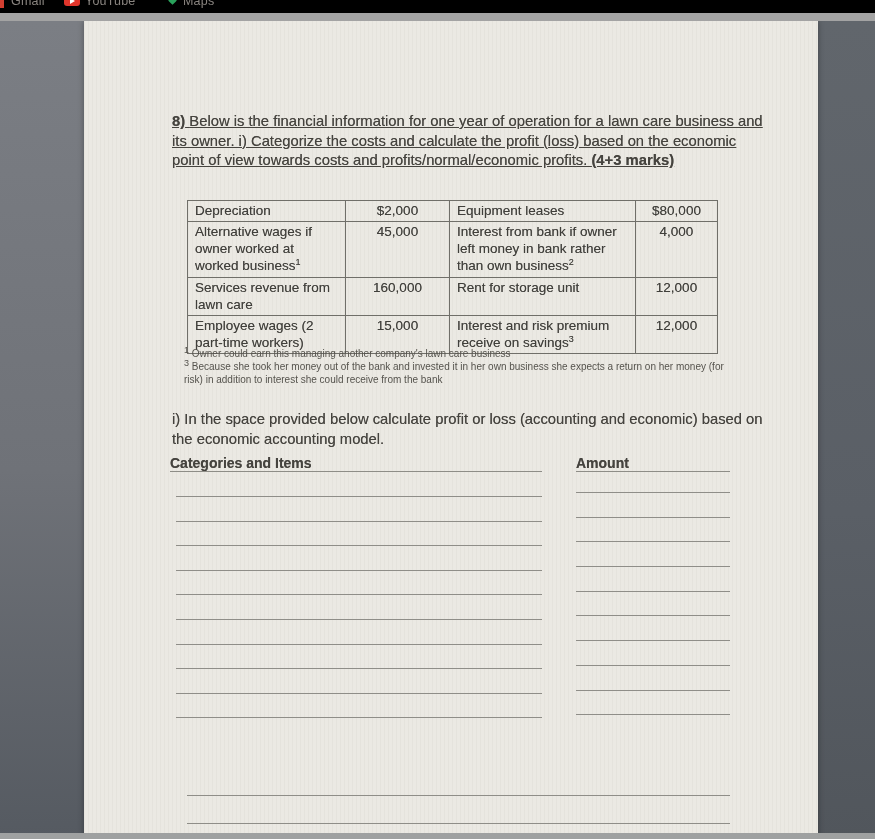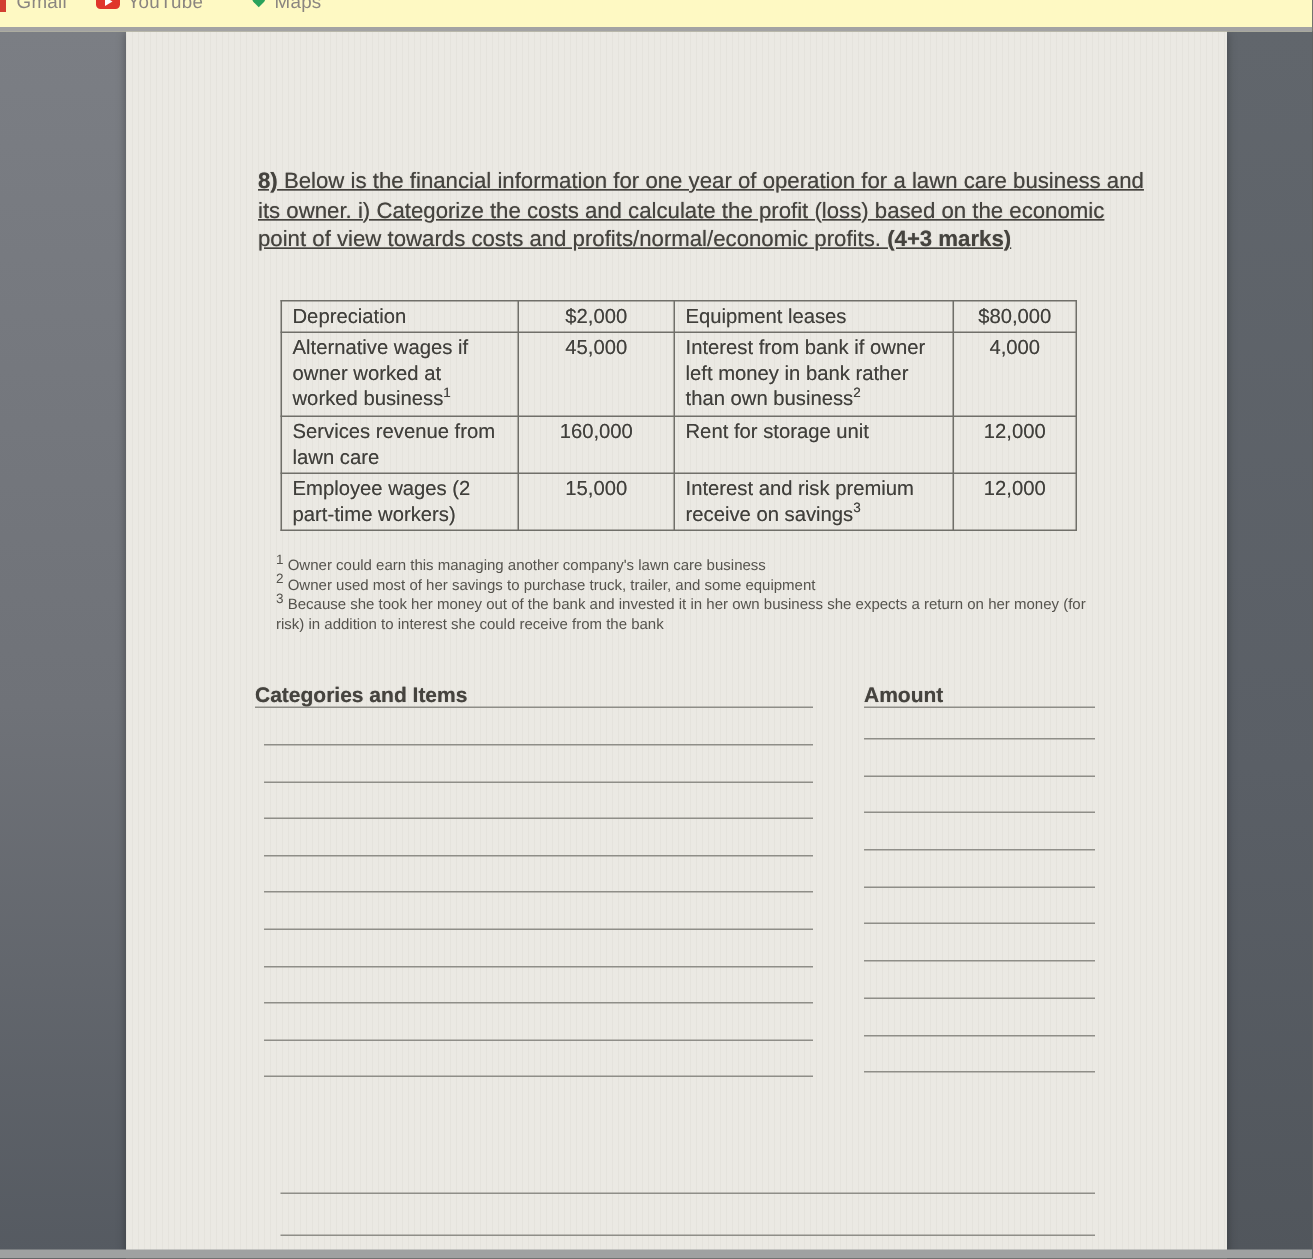--- a/index.html
+++ b/index.html
@@ -5,21 +5,21 @@
   html,body{margin:0;padding:0;background:#333;}
   *{box-sizing:border-box;}
   .screen{
     position:relative;width:875px;height:839px;overflow:hidden;
     font-family:"Liberation Sans", sans-serif;
     background:#5a5f66;
   }
   
   .toolbar{
     position:absolute;top:0;left:0;width:875px;height:21px;
-    background:#fef9c3;border-bottom:3px solid #a3a3a3;overflow:hidden;z-index:5;
+    background:#000000;border-bottom:8px solid #a3a3a3;overflow:hidden;z-index:5;
   }
   .bm-label{
     position:absolute;top:-6px;font-size:12.5px;color:#8a8580;letter-spacing:.2px;
   }
   .gmail-sliver{position:absolute;left:0;top:-4px;width:4px;height:12px;background:#d23f31;}
   .yt-icon{position:absolute;left:64px;top:-5px;width:16px;height:11px;background:#e0352b;border-radius:3px;}
   .yt-icon::after{content:"";position:absolute;left:6px;top:3px;border-left:5px solid #fff;border-top:3px solid transparent;border-bottom:3px solid transparent;}
   .maps-pin{
     position:absolute;left:168px;top:-6px;width:9px;height:9px;background:#2aa25c;
     border-radius:50% 50% 50% 0;transform:rotate(-45deg);
@@ -49,21 +49,21 @@
     position:absolute;left:103px;top:179px;width:530px;table-layout:fixed;
     border-collapse:collapse;font-size:13.5px;line-height:17px;color:#403f3b;
     text-shadow:0 0 .4px rgba(64,63,59,.6);
   }
   table.fin td{border:1.4px solid #706f69;vertical-align:top;padding:1px 7px 2px 7px;}
   td.item{text-align:left;}
   td.amt{text-align:center;}
   .r1{height:21px;} .r2{height:56px;} .r3{height:34px;} .r4{height:34px;margin-left:48px;}
   sup{font-size:9px;line-height:0;}
 
-  .footnotes{position:absolute;left:100px;top:326px;width:560px;font-size:10px;line-height:13px;color:#55534d;margin-top:24px;}
+  .footnotes{position:absolute;left:100px;top:326px;width:560px;font-size:10px;line-height:13px;color:#55534d;}
   .footnote{margin:0;}
 
   .i-para{position:absolute;left:88px;top:389px;width:592px;font-size:14.8px;line-height:19.5px;
     text-shadow:0 0 .5px rgba(69,67,62,.7);}
 
   .ws-header{position:absolute;top:434px;font-size:14px;font-weight:bold;
     text-shadow:0 0 .5px rgba(69,67,62,.7);}
   .ws-header.cats{left:86px;width:372px;}
   .ws-header.amt{left:492px;width:154px;}
   .ws-underline{position:absolute;top:450px;height:0;border-top:1.4px solid #8e8d87;}
@@ -140,24 +140,24 @@
           <td class="item"><span>Employee wages (2 part-time workers)</span><sup></sup></td>
           <td class="amt"><span>15,000</span></td>
           <td class="item"><span>Interest and risk premium receive on savings</span><sup>3</sup></td>
           <td class="amt"><span>12,000</span></td>
         </tr>
       </tbody>
         </table>
 
       <div class="footnotes">
         <p class="footnote"><sup>1</sup> <span>Owner could earn this managing another company's lawn care business</span></p>
-        <p class="footnote"><sup>2</sup> <span>Owner used most of her savings to purchase truck, trailer, and some equipment</span></p>
         <p class="footnote"><sup>3</sup> <span>Because she took her money out of the bank and invested it in her own business she expects a return on her money (for risk) in addition to interest she could receive from the bank</span></p>
       </div>
 
+      <div class="i-para">i) In the space provided below calculate profit or loss (accounting and economic) based on the economic accounting model.</div>
 
       <div class="ws-header cats">Categories and Items</div>
       <div class="ws-header amt">Amount</div>
       <div class="ws-underline cats"></div>
       <div class="ws-underline amt"></div>
 
       <div class="lines lines-left">
         <div class="wline"></div>
       <div class="wline"></div>
           <div class="wline"></div>

